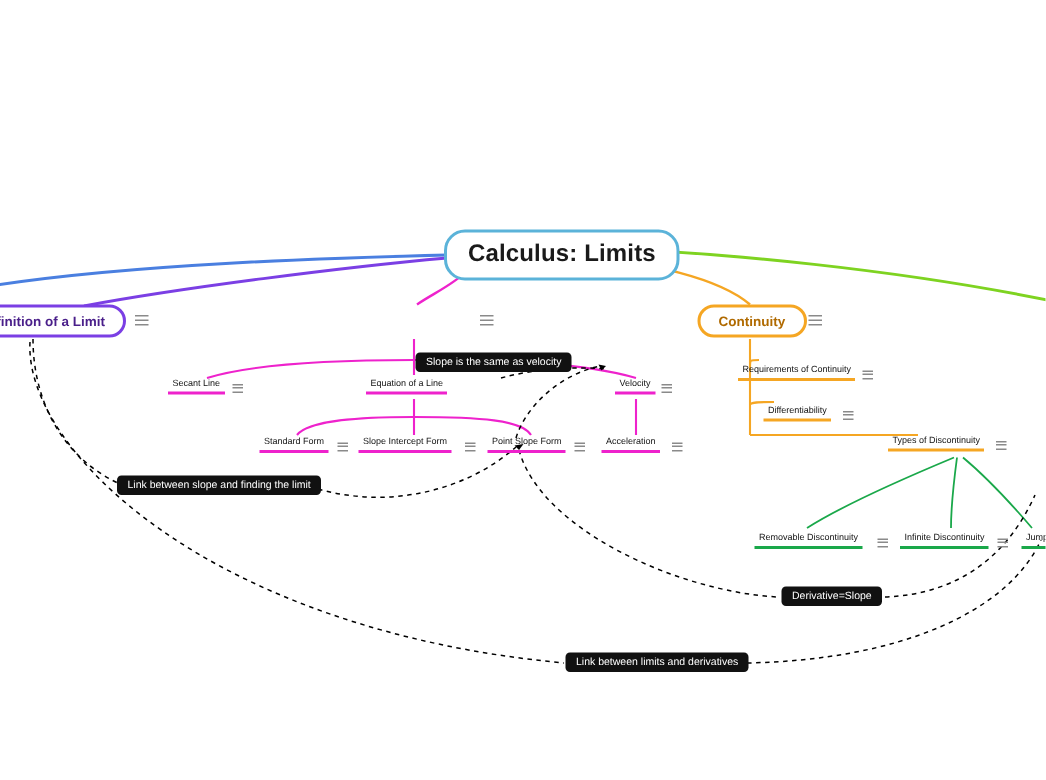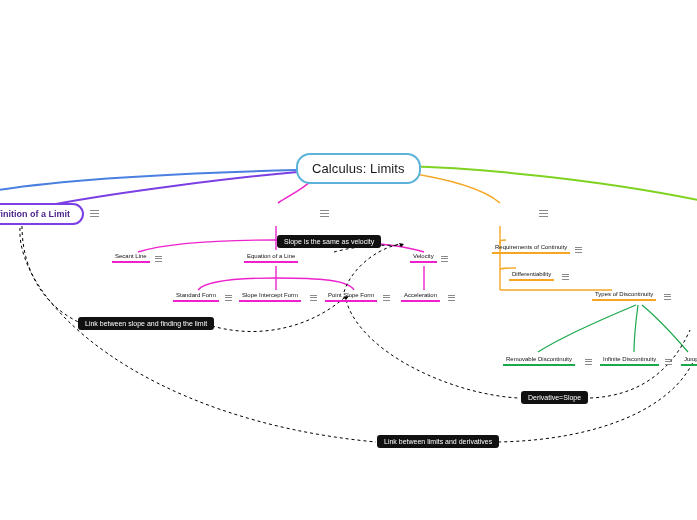--- a/index.html
+++ b/index.html
@@ -33,22 +33,22 @@
     white-space: nowrap;
     display: flex;
     align-items: center;
   }
   
   .root-node {
     border: 2px solid #5bb3d9;
     border-radius: 14px;
     background: #ffffff;
     padding: 6px 14px;
-    font-size: 13px;
-    font-weight: normal;
+    font-size: 16px;
+    font-weight: bold;
     color: #1a1a1a;
     letter-spacing: 0.1px;
   }
   
   .l1-node {
     border-radius: 12px;
     background: #ffffff;
     padding: 4px 12px;
     font-size: 9px;
     font-weight: bold;
@@ -176,20 +176,23 @@
   </div>
 
   <div class="ham-wrap" style="left:320px; top:209px;">
     <span class="ham">
         <i></i>
         <i></i>
         <i></i>
       </span>
   </div>
 
+  <div class="node l1-node" style="left:465px; top:203px; border-color:#f5a623; color:#b06a00;">
+    <span>Continuity</span>
+  </div>
   <div class="ham-wrap" style="left:539px; top:209px;">
     <span class="ham">
         <i></i>
         <i></i>
         <i></i>
       </span>
   </div>
 
   <div class="node u-node" style="left:112px; top:252px; border-bottom-color:#ee22cc;">
     <span>Secant Line</span>

